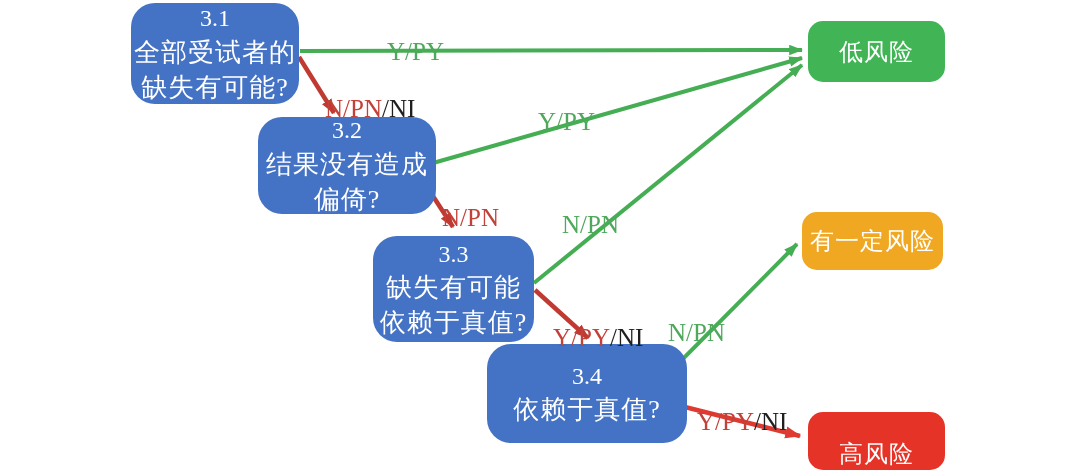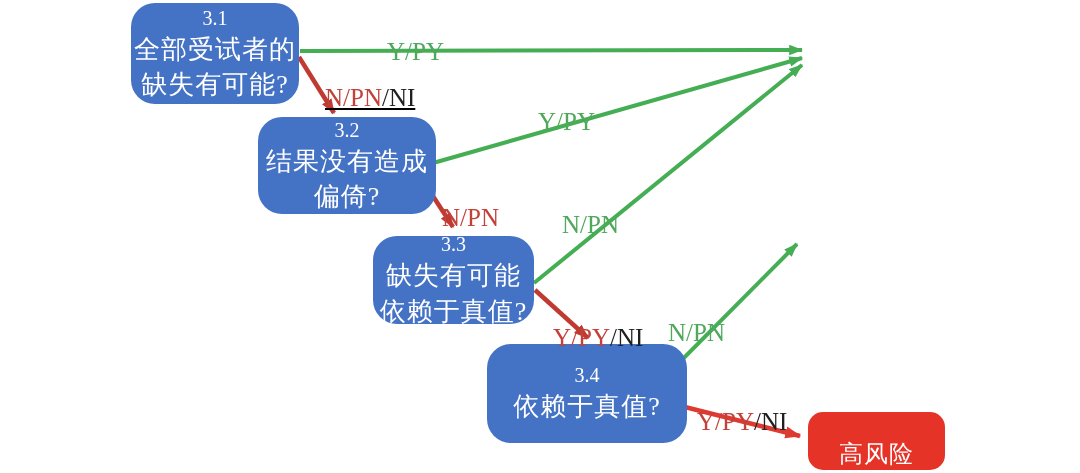--- a/index.html
+++ b/index.html
@@ -33,56 +33,56 @@
     background: var(--node-blue);
     border-radius: 24px;
     color: var(--text-white);
     display: flex;
     flex-direction: column;
     align-items: center;
     justify-content: center;
     text-align: center;
     line-height: 1.35;
   }
-  .qnum { font-size: 20px; }
+  .qnum { font-size: 24px; }
   .qline { font-size: 26px; letter-spacing: 1px; }
 
   .tbox {
     position: absolute;
     border-radius: 15px;
     color: var(--text-white);
     display: flex;
     align-items: center;
     justify-content: center;
     text-align: center;
     font-size: 24px;
     letter-spacing: 1px;
   }
 
   #q31 { left: 131px; top: 3px;   width: 168px; height: 101px; }
   #q32 { left: 258px; top: 117px; width: 178px; height: 97px;  }
-  #q33 { left: 373px; top: 236px; width: 161px; height: 88px;  }
+  #q33 { left: 373px; top: 236px; width: 161px; height: 106px;  }
   #q34 { left: 487px; top: 344px; width: 200px; height: 99px;  }
 
   #low  { left: 808px; top: 21px;  width: 137px; height: 61px; background: var(--green-box); }
   #some { left: 802px; top: 212px; width: 141px; height: 58px; background: var(--orange-box); }
   #high { left: 808px; top: 412px; width: 137px; height: 58px; background: var(--red-box); align-items: flex-end; }
 
   .elabel {
     position: absolute;
     font-size: 25px;
     white-space: nowrap;
     margin-top: 28px;
   }
   .green-part { color: var(--label-green); }
   .red-part   { color: var(--label-red); }
   .black-part { color: var(--label-black); }
 
   #lbl-q31-low  { left: 387px; top: 10px;  }
-  #lbl-q31-q32  { left: 325px; top: 56px; text-decoration: underline;  }
+  #lbl-q31-q32  { left: 325px; top: 67px;  }
   #lbl-q32-low  { left: 538px; top: 80px;  }
   #lbl-q32-q33  { left: 442px; top: 176px; }
   #lbl-q33-low  { left: 562px; top: 183px; }
   #lbl-q33-q34  { left: 553px; top: 296px; }
   #lbl-q34-some { left: 668px; top: 291px; }
   #lbl-q34-high { left: 697px; top: 380px; }
 </style>
 </head>
 <body>
 
@@ -128,20 +128,26 @@
     <div class="qnum">3.3</div>
     <div class="qline">缺失有可能</div>
     <div class="qline">依赖于真值?</div>
   </div>
 
   <div id="q34" class="qbox">
     <div class="qnum">3.4</div>
     <div class="qline">依赖于真值?</div>
   </div>
 
+  <div id="low" class="tbox">
+    <span>低风险</span>
+  </div>
+  <div id="some" class="tbox">
+    <span>有一定风险</span>
+  </div>
   <div id="high" class="tbox">
     <span>高风险</span>
   </div>
 
   <div id="lbl-q31-low" class="elabel">
     <span class="green-part">Y/PY</span>
   </div>
   <div id="lbl-q31-q32" class="elabel">
     <span class="red-part">N/PN</span><span class="black-part">/NI</span>
   </div>

